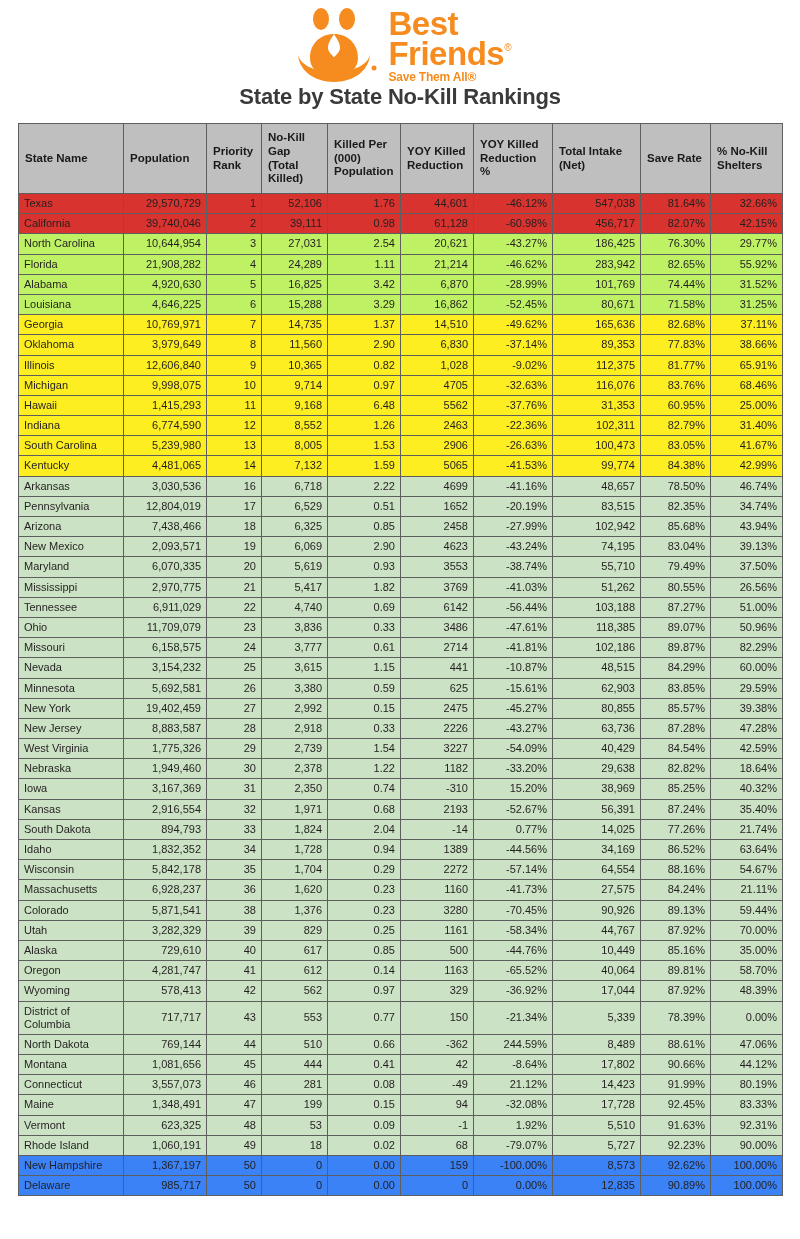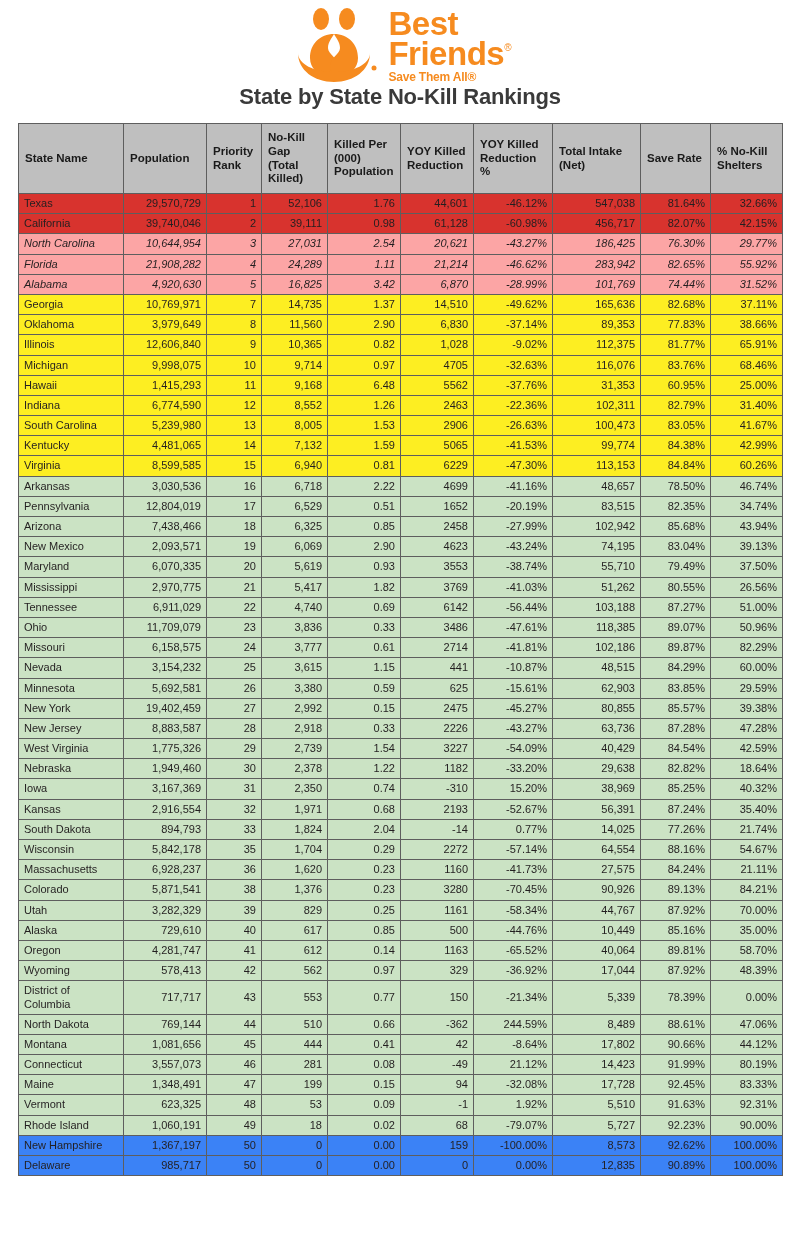--- a/index.html
+++ b/index.html
@@ -109,21 +109,21 @@
   }
   td.state {
     text-align: left;
     white-space: normal;
   }
   td.num {
     text-align: right;
     white-space: nowrap;
   }
   tr.r-red td      { background: #d8332e; }
-  tr.r-orange td   { background: #fca5a5; font-style: italic; }
+  tr.r-orange td   { background: #bef264; }
   tr.r-yellow td   { background: #fdee22; }
   tr.r-ltgreen td  { background: #cbe3c4; }
   tr.r-green td    { background: #3b82f6; }
 
   
   col.c-state   { width: 105px; }
   col.c-pop     { width: 83px; }
   col.c-rank    { width: 55px; }
   col.c-gap     { width: 66px; }
   col.c-kp      { width: 73px; }
@@ -245,20 +245,32 @@
             <td class="num">4,920,630</td>
             <td class="num">5</td>
             <td class="num">16,825</td>
             <td class="num">3.42</td>
             <td class="num">6,870</td>
             <td class="num">-28.99%</td>
             <td class="num">101,769</td>
             <td class="num">74.44%</td>
             <td class="num">31.52%</td>
           </tr>
+          <tr class="r-orange">
+            <td class="state">Louisiana</td>
+            <td class="num">4,646,225</td>
+            <td class="num">6</td>
+            <td class="num">15,288</td>
+            <td class="num">3.29</td>
+            <td class="num">16,862</td>
+            <td class="num">-52.45%</td>
+            <td class="num">80,671</td>
+            <td class="num">71.58%</td>
+            <td class="num">31.25%</td>
+          </tr>
           <tr class="r-yellow">
             <td class="state">Georgia</td>
             <td class="num">10,769,971</td>
             <td class="num">7</td>
             <td class="num">14,735</td>
             <td class="num">1.37</td>
             <td class="num">14,510</td>
             <td class="num">-49.62%</td>
             <td class="num">165,636</td>
             <td class="num">82.68%</td>
@@ -341,32 +353,20 @@
             <td class="num">4,481,065</td>
             <td class="num">14</td>
             <td class="num">7,132</td>
             <td class="num">1.59</td>
             <td class="num">5065</td>
             <td class="num">-41.53%</td>
             <td class="num">99,774</td>
             <td class="num">84.38%</td>
             <td class="num">42.99%</td>
           </tr>
-          <tr class="r-yellow">
-            <td class="state">Virginia</td>
-            <td class="num">8,599,585</td>
-            <td class="num">15</td>
-            <td class="num">6,940</td>
-            <td class="num">0.81</td>
-            <td class="num">6229</td>
-            <td class="num">-47.30%</td>
-            <td class="num">113,153</td>
-            <td class="num">84.84%</td>
-            <td class="num">60.26%</td>
-          </tr>
           <tr class="r-ltgreen">
             <td class="state">Arkansas</td>
             <td class="num">3,030,536</td>
             <td class="num">16</td>
             <td class="num">6,718</td>
             <td class="num">2.22</td>
             <td class="num">4699</td>
             <td class="num">-41.16%</td>
             <td class="num">48,657</td>
             <td class="num">78.50%</td>
@@ -570,20 +570,32 @@
             <td class="num">33</td>
             <td class="num">1,824</td>
             <td class="num">2.04</td>
             <td class="num">-14</td>
             <td class="num">0.77%</td>
             <td class="num">14,025</td>
             <td class="num">77.26%</td>
             <td class="num">21.74%</td>
           </tr>
           <tr class="r-ltgreen">
+            <td class="state">Idaho</td>
+            <td class="num">1,832,352</td>
+            <td class="num">34</td>
+            <td class="num">1,728</td>
+            <td class="num">0.94</td>
+            <td class="num">1389</td>
+            <td class="num">-44.56%</td>
+            <td class="num">34,169</td>
+            <td class="num">86.52%</td>
+            <td class="num">63.64%</td>
+          </tr>
+          <tr class="r-ltgreen">
             <td class="state">Wisconsin</td>
             <td class="num">5,842,178</td>
             <td class="num">35</td>
             <td class="num">1,704</td>
             <td class="num">0.29</td>
             <td class="num">2272</td>
             <td class="num">-57.14%</td>
             <td class="num">64,554</td>
             <td class="num">88.16%</td>
             <td class="num">54.67%</td>
@@ -603,21 +615,21 @@
           <tr class="r-ltgreen">
             <td class="state">Colorado</td>
             <td class="num">5,871,541</td>
             <td class="num">38</td>
             <td class="num">1,376</td>
             <td class="num">0.23</td>
             <td class="num">3280</td>
             <td class="num">-70.45%</td>
             <td class="num">90,926</td>
             <td class="num">89.13%</td>
-            <td class="num">84.21%</td>
+            <td class="num">59.44%</td>
           </tr>
           <tr class="r-ltgreen">
             <td class="state">Utah</td>
             <td class="num">3,282,329</td>
             <td class="num">39</td>
             <td class="num">829</td>
             <td class="num">0.25</td>
             <td class="num">1161</td>
             <td class="num">-58.34%</td>
             <td class="num">44,767</td>

